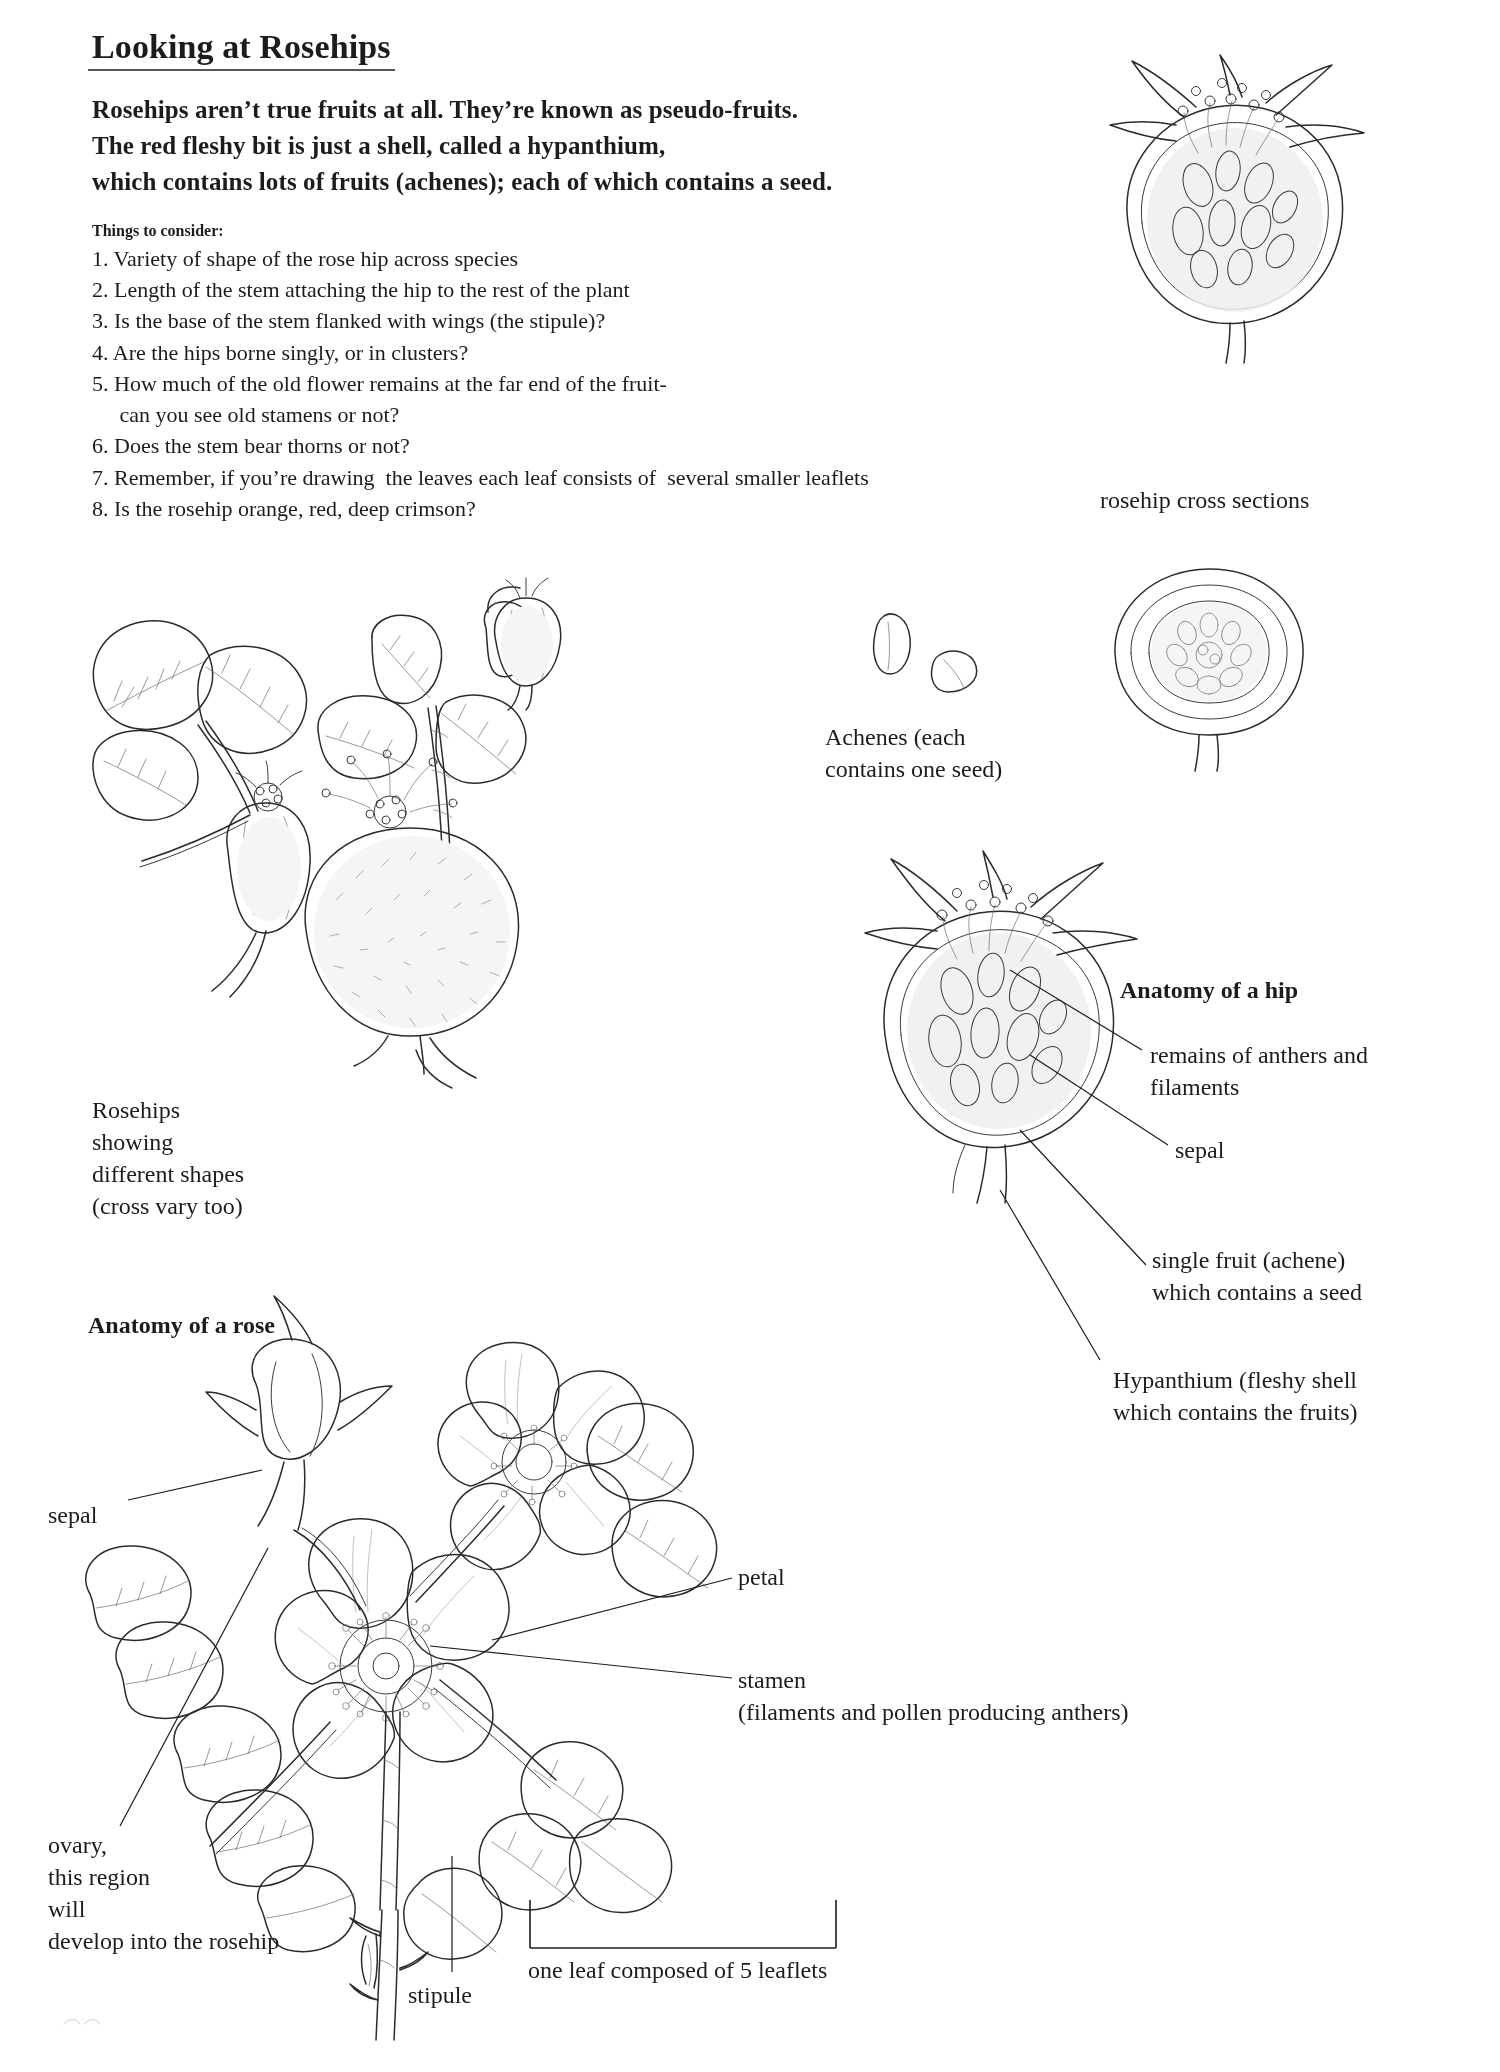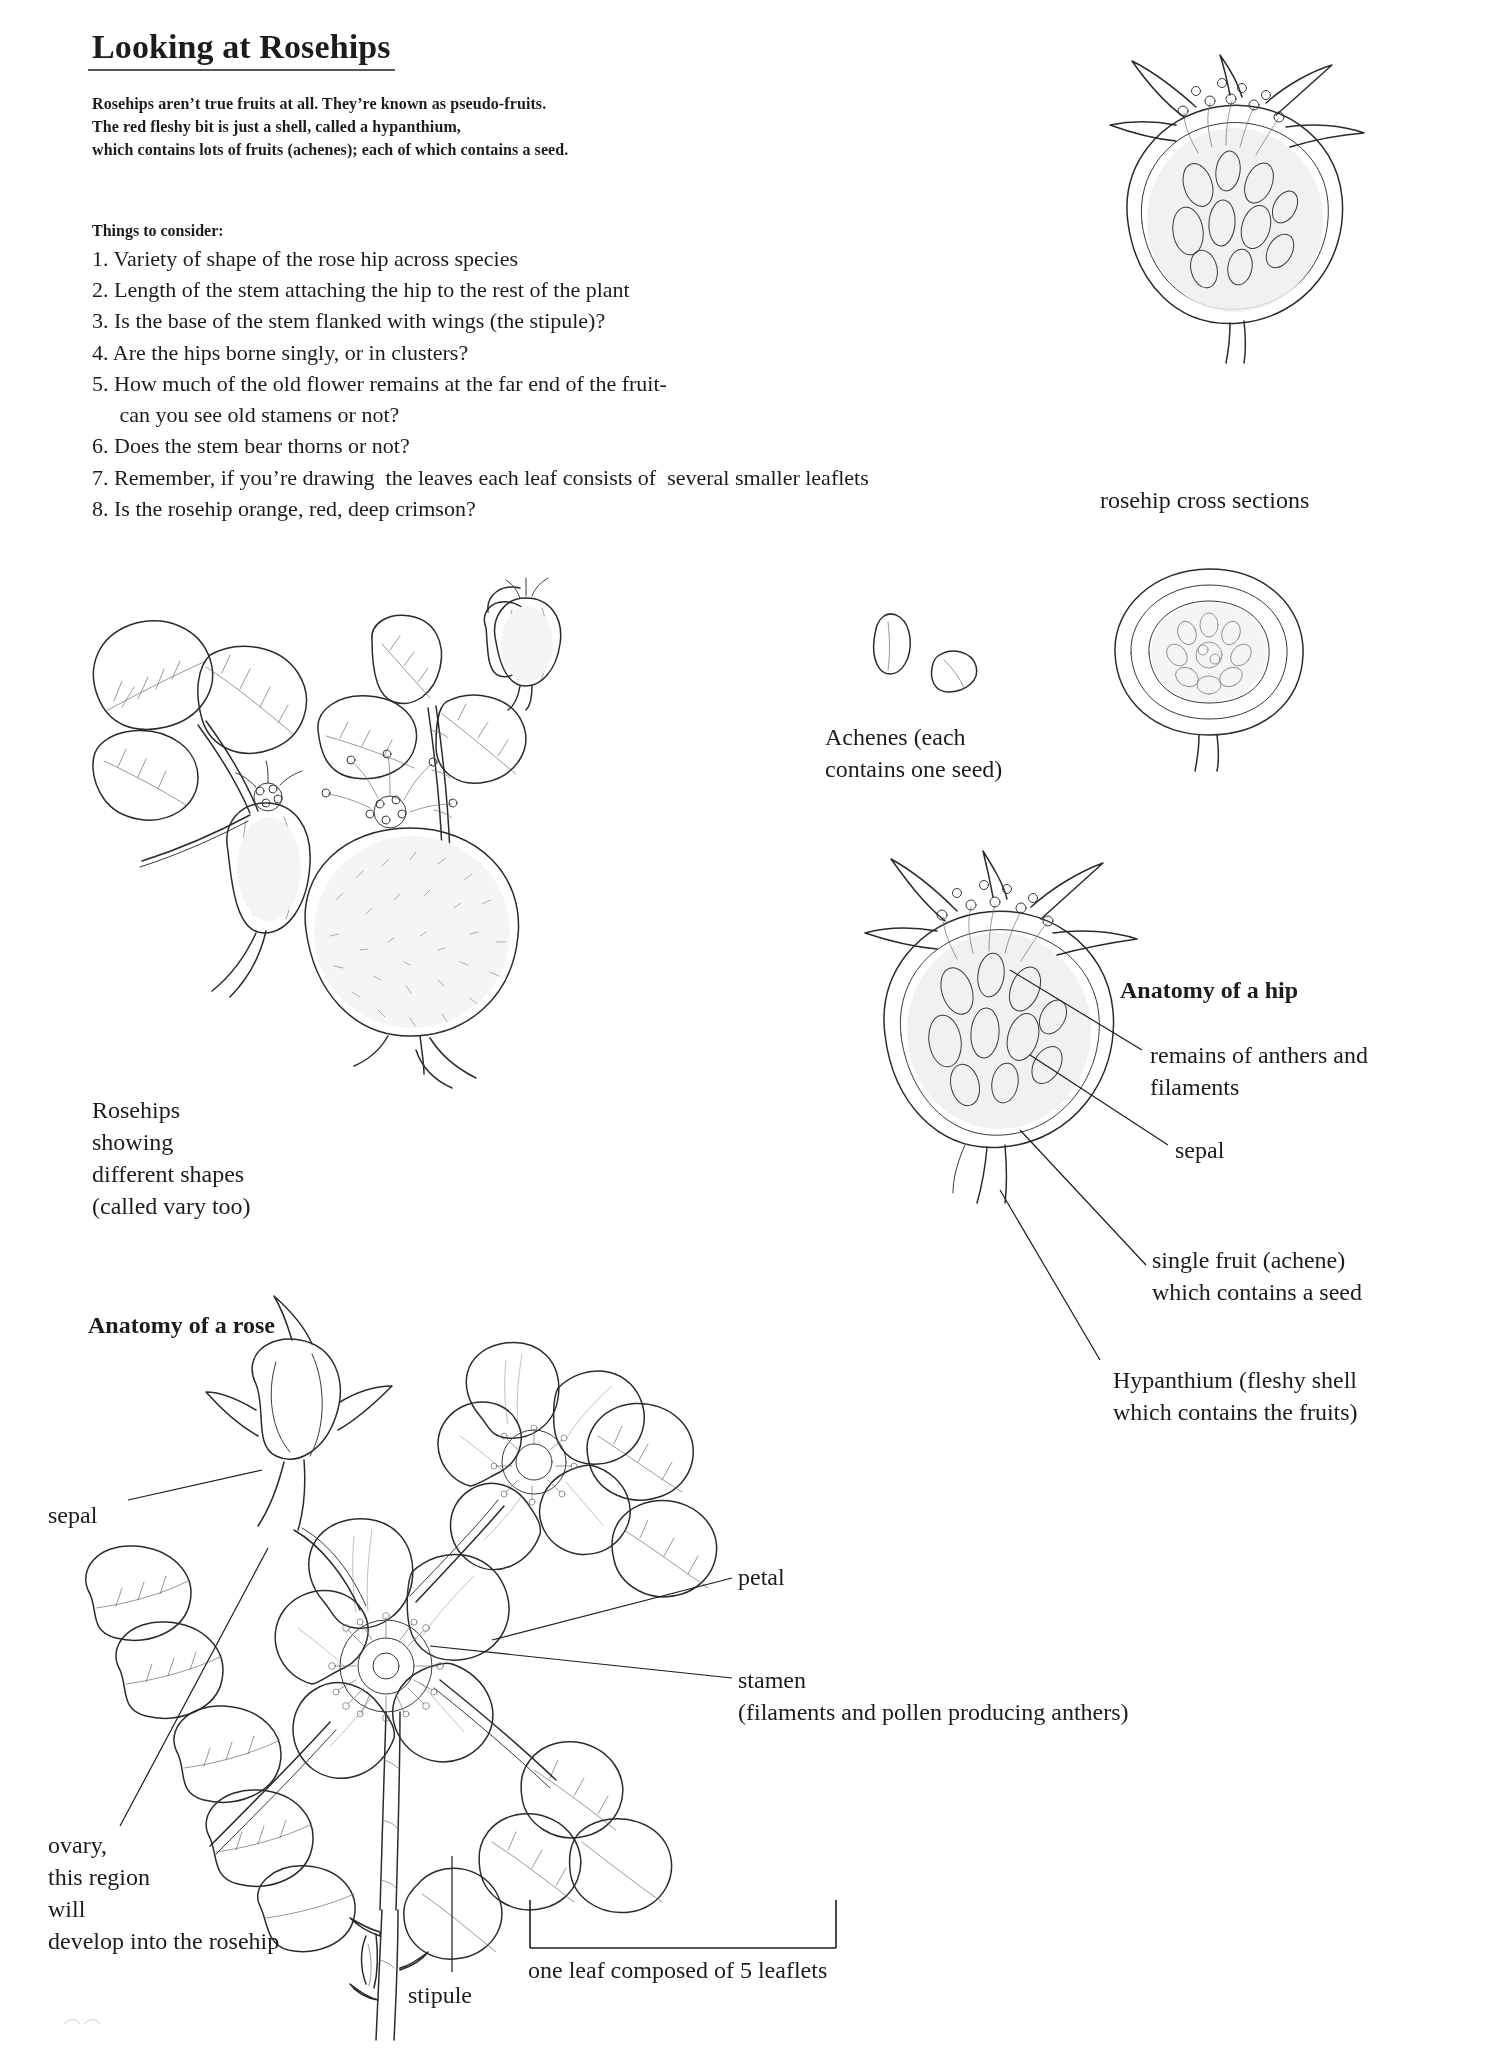--- a/index.html
+++ b/index.html
@@ -22,21 +22,21 @@
     letter-spacing: .1px;
     border-bottom: 2px solid #555;
     display: inline-block;
     padding: 0 4px 4px 4px;
     line-height: 1.1;
   }
 
   #intro { position: absolute; left: 92px; top: 92px; width: 820px; }
   #intro p {
     margin: 0;
-    font-size: 16px;
+    font-size: 25px;
     font-weight: bold;
     line-height: 1.44;
     letter-spacing: .1px;
   }
 
   #consider-block { position: absolute; left: 92px; top: 222px; width: 980px; }
   #consider-heading { font-size: 16px; font-weight: bold; margin-bottom: 3px; }
   #consider-list { list-style: none; margin: 0; padding: 0; }
   #consider-list li {
     font-size: 22px;
@@ -368,21 +368,21 @@
       <path class="ink" d="M118 286 C110 300 98 310 84 316"></path>
       <path class="ink" d="M150 286 C152 302 154 314 154 324"></path>
       <path class="ink" d="M160 288 C170 304 186 318 206 328"></path>
       <path class="ink" d="M146 300 C152 318 164 330 182 338"></path>
     </svg>
   </div>
 
   <div class="cap" style="left:92px; top:1095px;">Rosehips
 showing
 different shapes
- (called vary too)</div>
+ (cross vary too)</div>
 
   <div class="ill" style="left:845px; top:845px;">
     <svg width="340" height="360" viewBox="0 0 340 360">
 
       <path class="ink" d="M40 190 C32 128 74 78 134 68 C198 57 262 98 268 166 C274 234 228 296 158 302 C92 308 48 256 40 190 Z"></path>
       <path class="ink-thin" d="M56 190 C50 136 86 94 138 86 C194 77 250 114 254 172 C258 230 218 286 158 290 C98 294 62 242 56 190 Z"></path>
       <ellipse class="shade" cx="154" cy="186" rx="92" ry="98"></ellipse>
 
       <g class="ink-thin">
         <ellipse cx="112" cy="146" rx="15" ry="24" transform="rotate(-18 112 146)"></ellipse>

